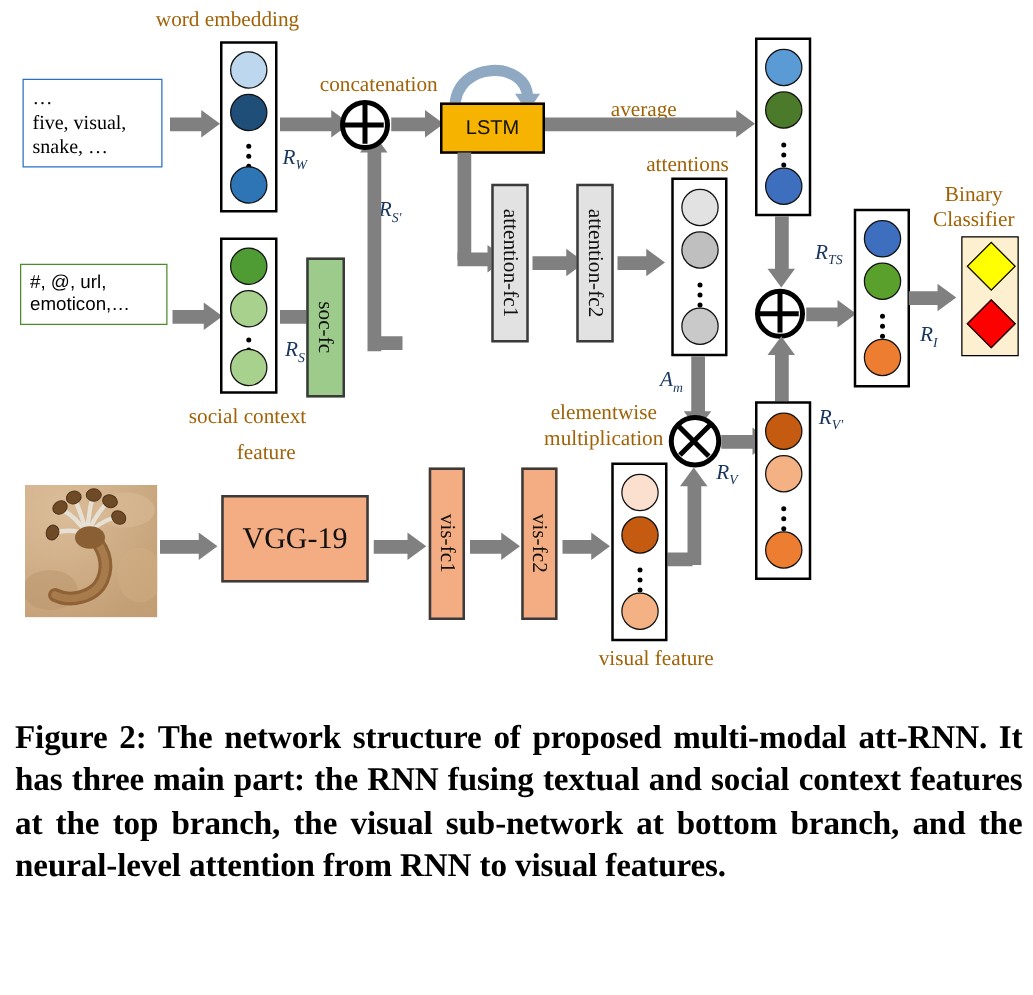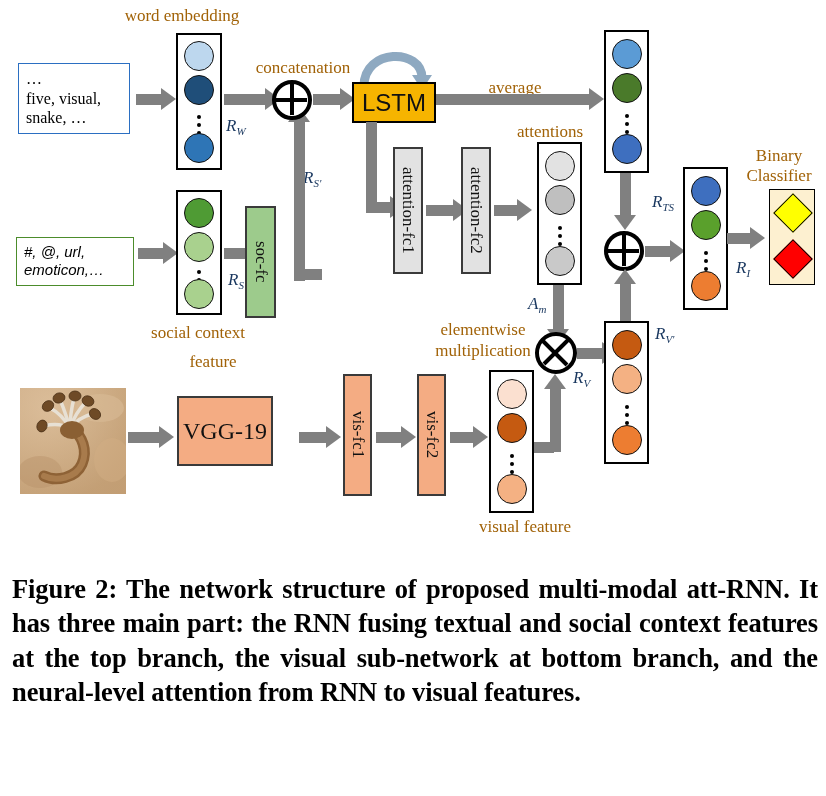--- a/index.html
+++ b/index.html
@@ -12,21 +12,21 @@
 
   
   .col{position:absolute;border:2px solid #000;background:#fff;box-sizing:border-box;}
   .node{position:absolute;border-radius:50%;border:1.6px solid #111;box-sizing:border-box;}
   .vdots{position:absolute;width:100%;text-align:center;font-size:22px;line-height:5px;letter-spacing:0;color:#000;font-weight:bold;}
   .vdots span{display:block;width:4px;height:4px;border-radius:50%;background:#000;margin:4px auto;}
 
   
   .blk{position:absolute;border:2px solid #3a3a3a;box-sizing:border-box;display:flex;align-items:center;justify-content:center;font-family:"Liberation Serif",serif;font-size:17px;color:#111;}
   .blk.vert{writing-mode:vertical-rl;text-orientation:mixed;}
-  .blk.lstm{background:#f6b400;border-color:#000;font-family:"Liberation Sans",sans-serif;font-size:24px;}
+  .blk.lstm{background:#f6b400;border-color:#000;font-family:"Liberation Sans",sans-serif;font-size:16px;}
   .blk.soc{background:#9dcb8c;}
   .blk.vgg{background:#f4ac83;font-size:24px;}
   .blk.vis{background:#f4ac83;}
   .blk.att{background:#e2e2e2;}
 
   
   .tbox{position:absolute;box-sizing:border-box;background:#fff;padding:5px 7px;font-size:16px;line-height:1.22;}
   .tbox.blue{border:1.5px solid #2b6fc2;font-family:"Liberation Serif",serif;}
   .tbox.green{border:1.5px solid #4c8c2b;font-family:"Liberation Sans",sans-serif;font-size:15px;}
 
@@ -64,34 +64,34 @@
   <div class="lbl" style="left:733px;top:146px;width:92px;">Binary</div>
   <div class="lbl" style="left:725px;top:166px;width:108px;">Classifier</div>
   <div class="lbl" style="left:118px;top:323px;width:160px;">social context</div>
   <div class="lbl" style="left:155px;top:342px;width:116px;margin-top:10px;">feature</div>
   <div class="lbl" style="left:413px;top:320px;width:140px;">elementwise</div>
   <div class="lbl" style="left:406px;top:341px;width:154px;">multiplication</div>
   <div class="lbl" style="left:453px;top:517px;width:144px;">visual feature</div>
 
   <div class="lbl sym" style="left:226px;top:116px;"><span>R</span><sub>W</sub></div>
   <div class="lbl sym" style="left:228px;top:270px;"><span>R</span><sub>S</sub></div>
-  <div class="lbl sym" style="left:303px;top:168px;text-align:right;"><span>R</span><sub>S'</sub></div>
+  <div class="lbl sym" style="left:303px;top:158px;text-align:right;"><span>R</span><sub>S'</sub></div>
   <div class="lbl sym" style="left:652px;top:192px;"><span>R</span><sub>TS</sub></div>
   <div class="lbl sym" style="left:655px;top:282px;margin-top:42px;"><span>R</span><sub>V'</sub></div>
   <div class="lbl sym" style="left:573px;top:368px;"><span>R</span><sub>V</sub></div>
   <div class="lbl sym" style="left:736px;top:258px;"><span>R</span><sub>I</sub></div>
   <div class="lbl sym" style="left:528px;top:294px;"><span>A</span><sub>m</sub></div>
 
   <div class="tbox blue" style="left:18px;top:63px;width:112px;height:71px;">
     <div>…</div>
     <div>five, visual,</div>
     <div>snake, …</div>
   </div>
 
-  <div class="tbox green" style="left:16px;top:237px;width:118px;height:49px;font-style:italic;">
+  <div class="tbox green" style="left:16px;top:211px;width:118px;height:49px;">
     <div>#, @, url,</div>
     <div>emoticon,…</div>
   </div>
 
   <div class="ar" style="left:136px;top:88px;width:40px;height:22px;">
     <div class="shaft" style="left:0;top:6px;width:26px;height:11px;"></div>
     <div class="head r" style="left:25px;top:0;"></div>
   </div>
   <div class="ar" style="left:138px;top:242px;width:40px;height:22px;">
     <div class="shaft" style="left:0;top:6px;width:26px;height:11px;"></div>
@@ -312,21 +312,21 @@
       </g>
       <ellipse cx="52" cy="42" rx="12" ry="9" fill="#8a5f33"></ellipse>
     </svg>
   </div>
 
   <div class="ar" style="left:128px;top:426px;width:50px;height:22px;">
     <div class="shaft" style="left:0;top:6px;width:32px;height:11px;"></div>
     <div class="head r" style="left:31px;top:0;"></div>
   </div>
 
-  <div class="blk vgg" style="left:177px;top:396px;width:96px;height:70px;">VGG-19</div>
+  <div class="blk vgg" style="left:177px;top:396px;width:118px;height:70px;">VGG-19</div>
 
   <div class="ar" style="left:295px;top:426px;width:48px;height:22px;">
     <div class="shaft" style="left:4px;top:6px;width:28px;height:11px;"></div>
     <div class="head r" style="left:31px;top:0;"></div>
   </div>
 
   <div class="blk vis vert" style="left:343px;top:374px;width:29px;height:122px;">vis-fc1</div>
 
   <div class="ar" style="left:372px;top:426px;width:46px;height:22px;">
     <div class="shaft" style="left:4px;top:6px;width:26px;height:11px;"></div>

